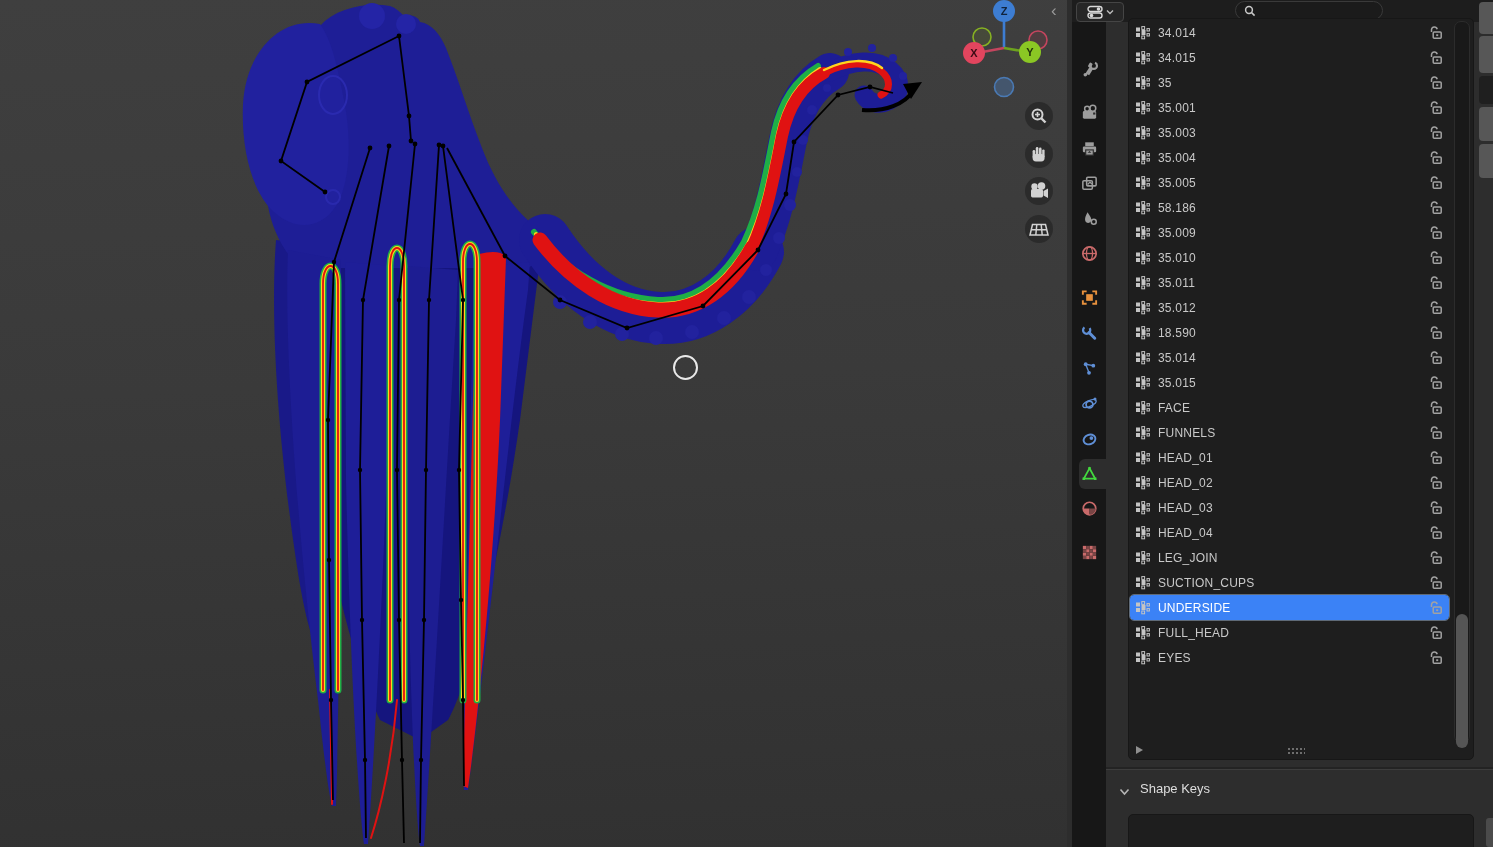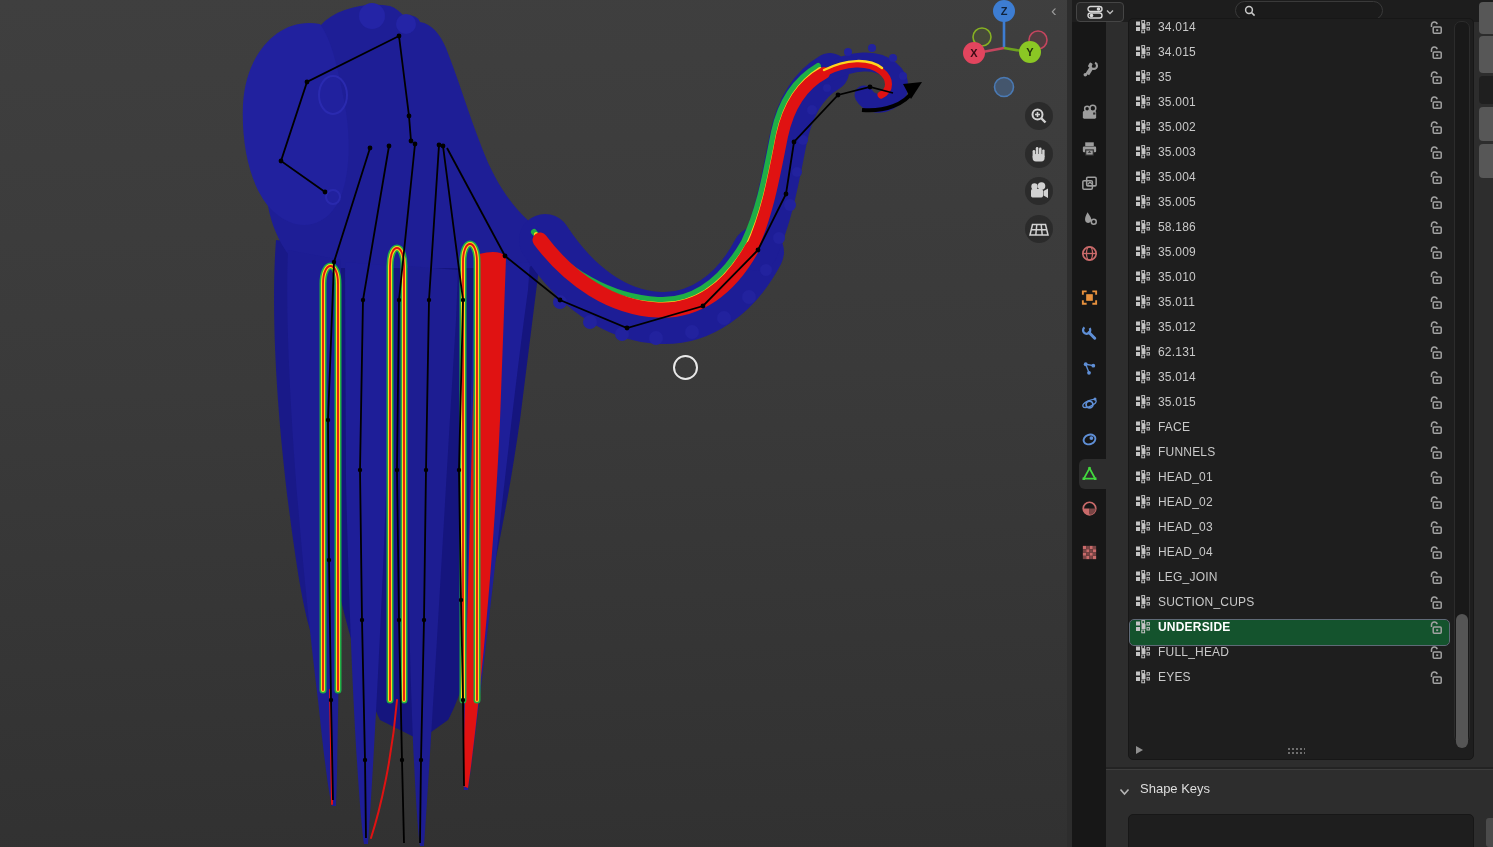--- a/index.html
+++ b/index.html
@@ -24,23 +24,23 @@
                 border:1px solid #3a3a3a;border-radius:10px;display:flex;align-items:center;padding-left:8px;box-sizing:border-box;}
   .search-field input{background:transparent;border:none;outline:none;color:#ccc;font-size:11px;width:110px;padding:0 0 0 6px;font-family:inherit;}
   .tabstrip{position:absolute;left:5px;top:22px;width:34px;bottom:0;background:#171717;}
   .tab{position:absolute;left:3px;width:28px;height:28px;display:flex;align-items:center;justify-content:center;}
   .tab-active-pill{position:absolute;left:7px;width:32px;height:30px;background:#2d2d2d;border-radius:6px 0 0 6px;top:437px;}
   .content{position:absolute;left:39px;right:0;top:22px;bottom:0;background:#2d2d2d;}
   
   .vglist{position:absolute;left:61px;top:18px;width:346px;height:742px;background:#1e1e1e;
           border:1px solid #171717;border-radius:5px;box-sizing:border-box;}
   .vg-rows{position:absolute;left:1px;top:1px;right:24px;}
-  .vg-row{height:25px;display:flex;align-items:flex-start;padding:0 6px 0 6px;border-radius:4px;}
+  .vg-row{height:25px;display:flex;align-items:center;padding:0 6px 0 6px;border-radius:4px;}
   .vg-row .vg-label{color:#c9c9c9;font-size:12px;margin-left:8px;flex:1;letter-spacing:.2px;}
-  .vg-row.sel{background:#14532d;outline:1px solid #5f6a77;font-weight:bold;}
+  .vg-row.sel{background:#3b82f6;outline:1px solid #5f6a77;}
   .vg-row.sel .vg-label{color:#fff;}
   .vg-scroll-track{position:absolute;right:3px;top:2px;bottom:16px;width:14px;border-radius:7px;
                    background:#191919;border:1px solid #2c2c2c;}
   .vg-scroll-thumb{position:absolute;left:1px;right:1px;top:592px;height:134px;border-radius:6px;background:#555;}
   .vg-footer{position:absolute;left:6px;right:26px;bottom:1px;height:16px;display:flex;align-items:center;}
   .vg-grip{margin:0 auto;width:18px;height:7px;
            background-image:radial-gradient(#6e6e6e 1px,transparent 1.2px);
            background-size:4px 4px;}
   .hsep{position:absolute;left:39px;right:0;top:767px;height:2px;background:#232323;border-bottom:1px solid #3d3d3d;}
   .sk-header{position:absolute;left:52px;top:781px;display:flex;align-items:flex-end;gap:10px;}
@@ -478,41 +478,20 @@
       </g>
     </svg>
     <span class="vg-label">35.001</span>
     <svg width="14" height="15" viewBox="0 0 14 15">
       <path d="M2.5,7 V4.6 A2.9,2.9 0 0 1 8.2,4.2" fill="none" stroke="#a2a2a2" stroke-width="1.5"></path>
       <rect x="4.2" y="7" width="8" height="6.2" rx="1" fill="none" stroke="#a2a2a2" stroke-width="1.5"></rect>
       <rect x="7.2" y="9.3" width="2" height="1.8" fill="#a2a2a2"></rect>
     </svg>
   </div>
 
-  <div class="vg-row">
-    <svg width="14" height="14" viewBox="0 0 14 14">
-      <g fill="#c4c4c4">
-        <rect x="0" y="1.5" width="4" height="4"></rect>
-        <rect x="0" y="7" width="4" height="4"></rect>
-        <rect x="5.5" y="4" width="4" height="5"></rect>
-      </g>
-      <g fill="none" stroke="#c4c4c4" stroke-width="1">
-        <rect x="5.8" y="0.6" width="2.8" height="2.8"></rect>
-        <rect x="5.8" y="10" width="2.8" height="2.8"></rect>
-        <rect x="11" y="2.6" width="2.4" height="2.4"></rect>
-        <rect x="11" y="7.6" width="2.4" height="2.4"></rect>
-      </g>
-    </svg>
-    <span class="vg-label">35.002</span>
-    <svg width="14" height="15" viewBox="0 0 14 15">
-      <path d="M2.5,7 V4.6 A2.9,2.9 0 0 1 8.2,4.2" fill="none" stroke="#a2a2a2" stroke-width="1.5"></path>
-      <rect x="4.2" y="7" width="8" height="6.2" rx="1" fill="none" stroke="#a2a2a2" stroke-width="1.5"></rect>
-      <rect x="7.2" y="9.3" width="2" height="1.8" fill="#a2a2a2"></rect>
-    </svg>
-  </div>
 
   <div class="vg-row">
     <svg width="14" height="14" viewBox="0 0 14 14">
       <g fill="#c4c4c4">
         <rect x="0" y="1.5" width="4" height="4"></rect>
         <rect x="0" y="7" width="4" height="4"></rect>
         <rect x="5.5" y="4" width="4" height="5"></rect>
       </g>
       <g fill="none" stroke="#c4c4c4" stroke-width="1">
         <rect x="5.8" y="0.6" width="2.8" height="2.8"></rect>
@@ -692,21 +671,21 @@
         <rect x="0" y="7" width="4" height="4"></rect>
         <rect x="5.5" y="4" width="4" height="5"></rect>
       </g>
       <g fill="none" stroke="#c4c4c4" stroke-width="1">
         <rect x="5.8" y="0.6" width="2.8" height="2.8"></rect>
         <rect x="5.8" y="10" width="2.8" height="2.8"></rect>
         <rect x="11" y="2.6" width="2.4" height="2.4"></rect>
         <rect x="11" y="7.6" width="2.4" height="2.4"></rect>
       </g>
     </svg>
-    <span class="vg-label">62.131</span>
+    <span class="vg-label">18.590</span>
     <svg width="14" height="15" viewBox="0 0 14 15">
       <path d="M2.5,7 V4.6 A2.9,2.9 0 0 1 8.2,4.2" fill="none" stroke="#a2a2a2" stroke-width="1.5"></path>
       <rect x="4.2" y="7" width="8" height="6.2" rx="1" fill="none" stroke="#a2a2a2" stroke-width="1.5"></rect>
       <rect x="7.2" y="9.3" width="2" height="1.8" fill="#a2a2a2"></rect>
     </svg>
   </div>
 
   <div class="vg-row">
     <svg width="14" height="14" viewBox="0 0 14 14">
       <g fill="#c4c4c4">

